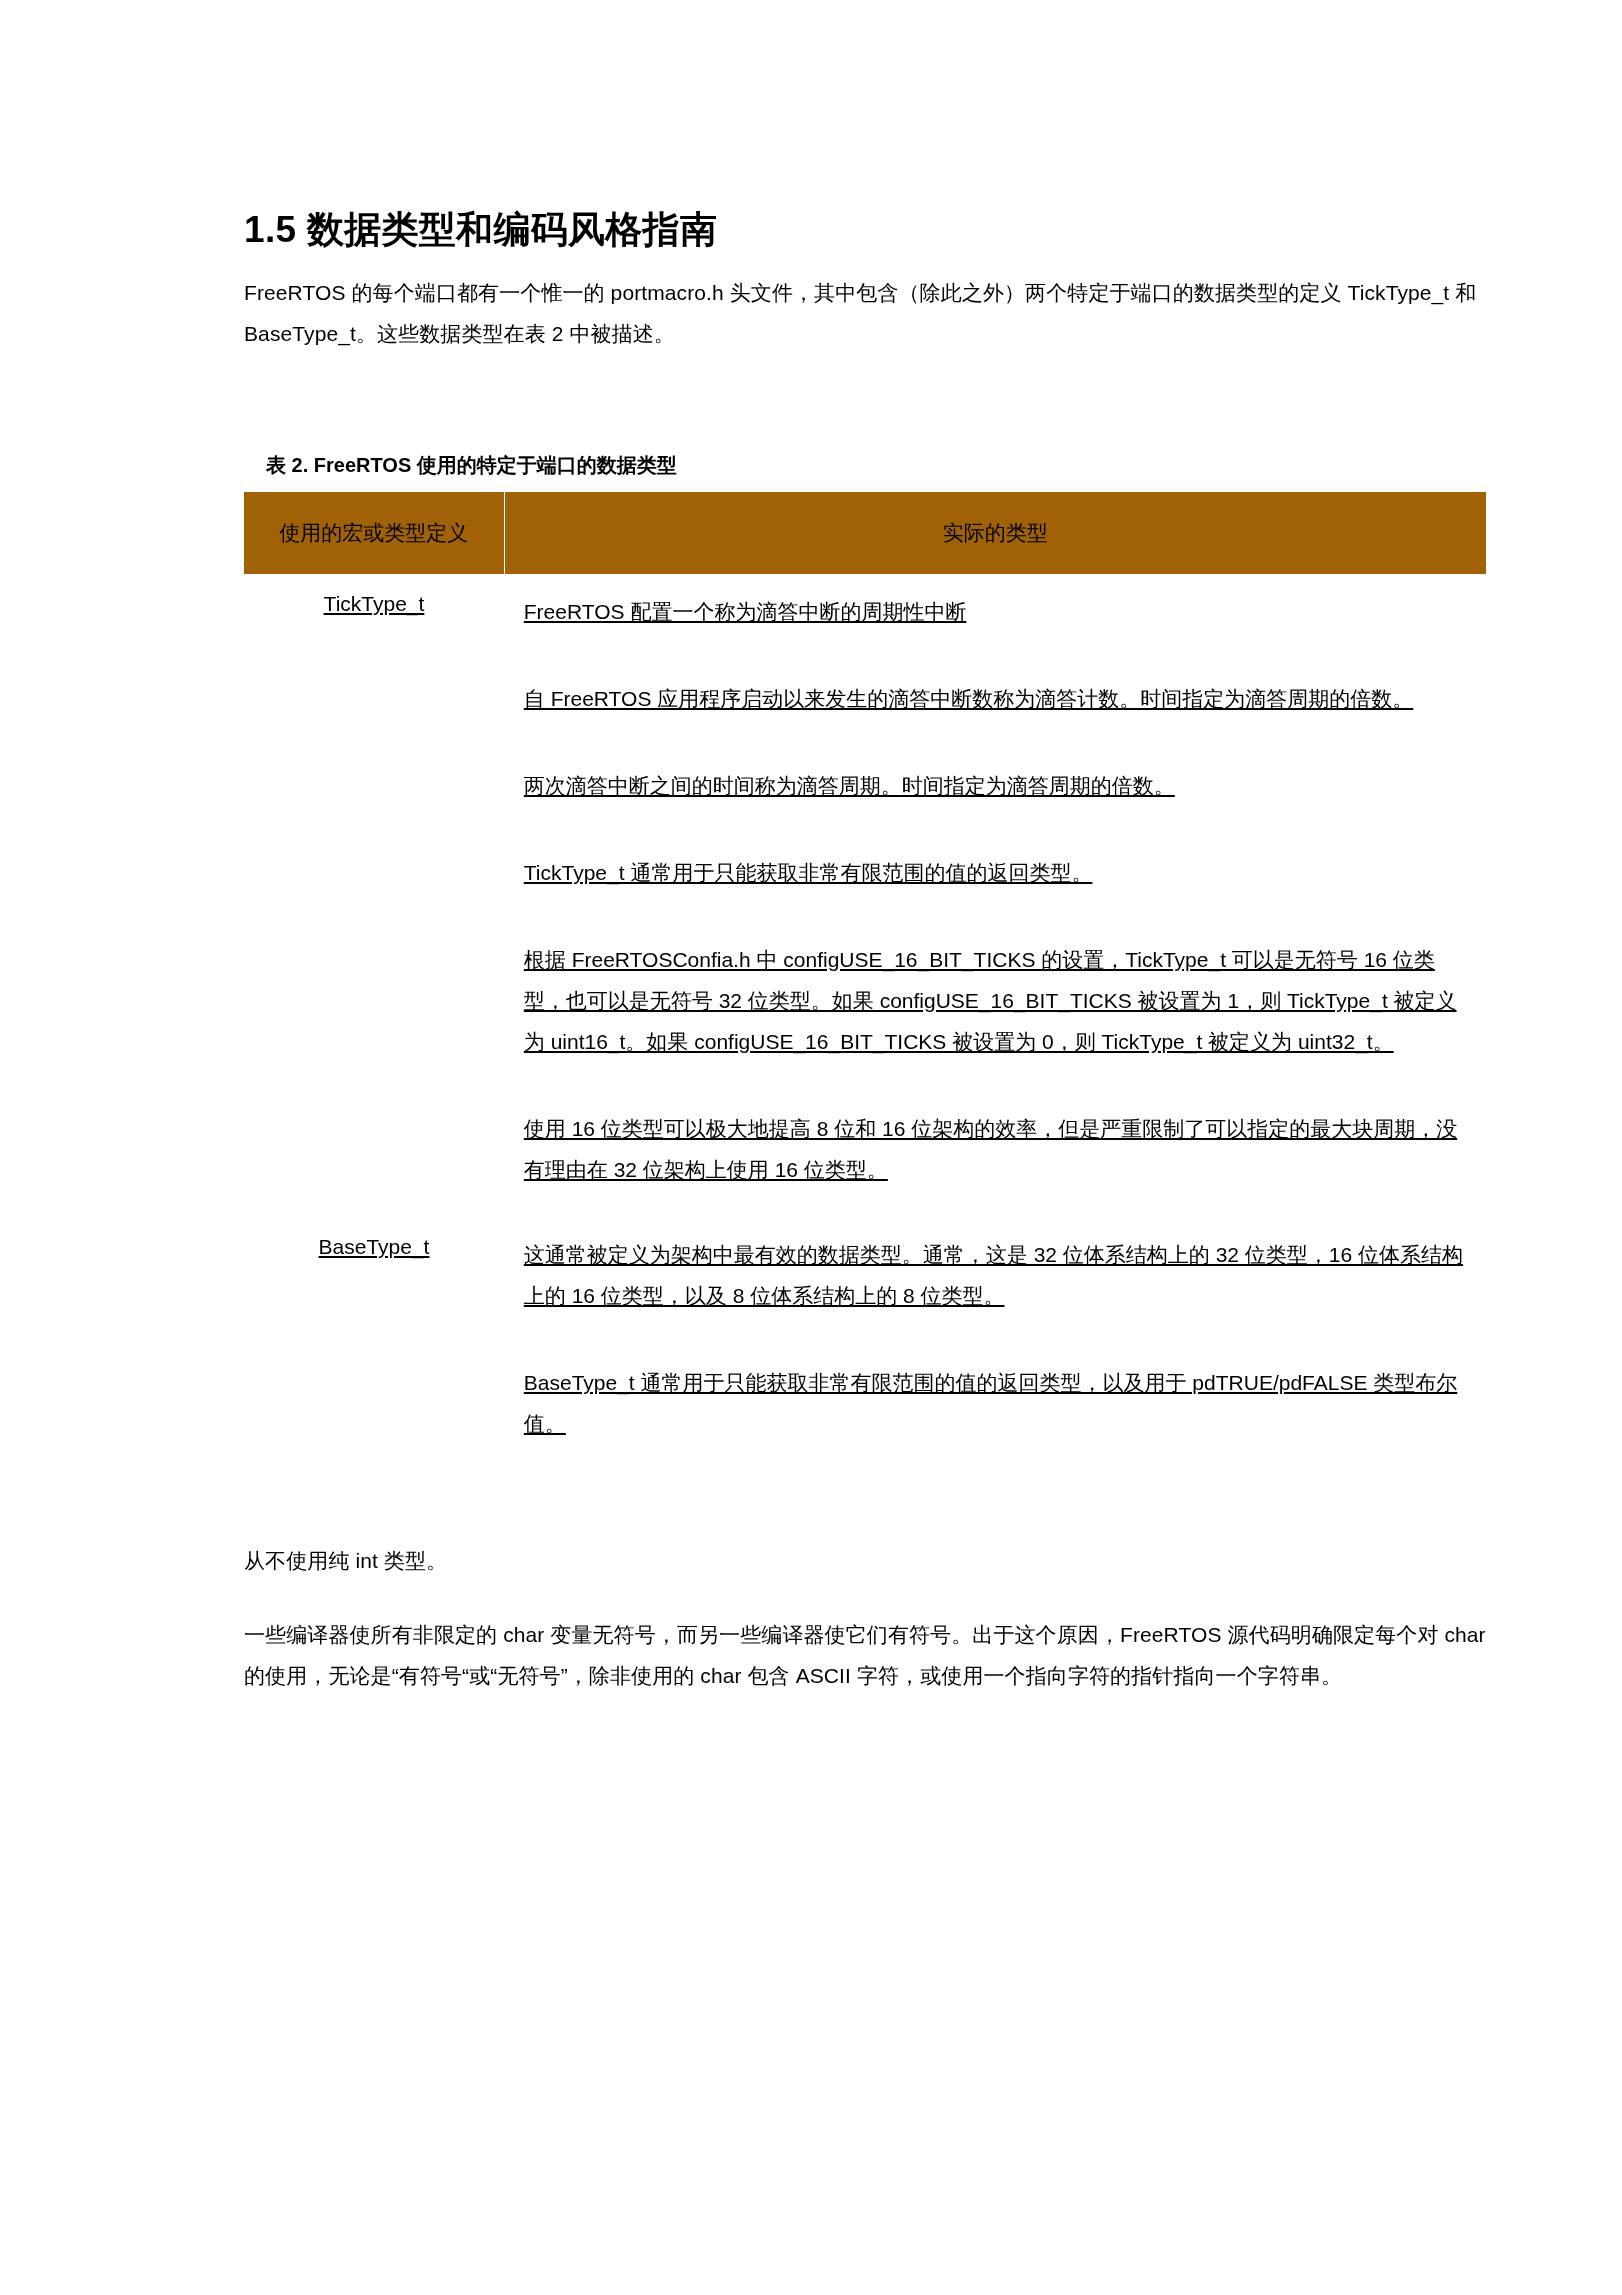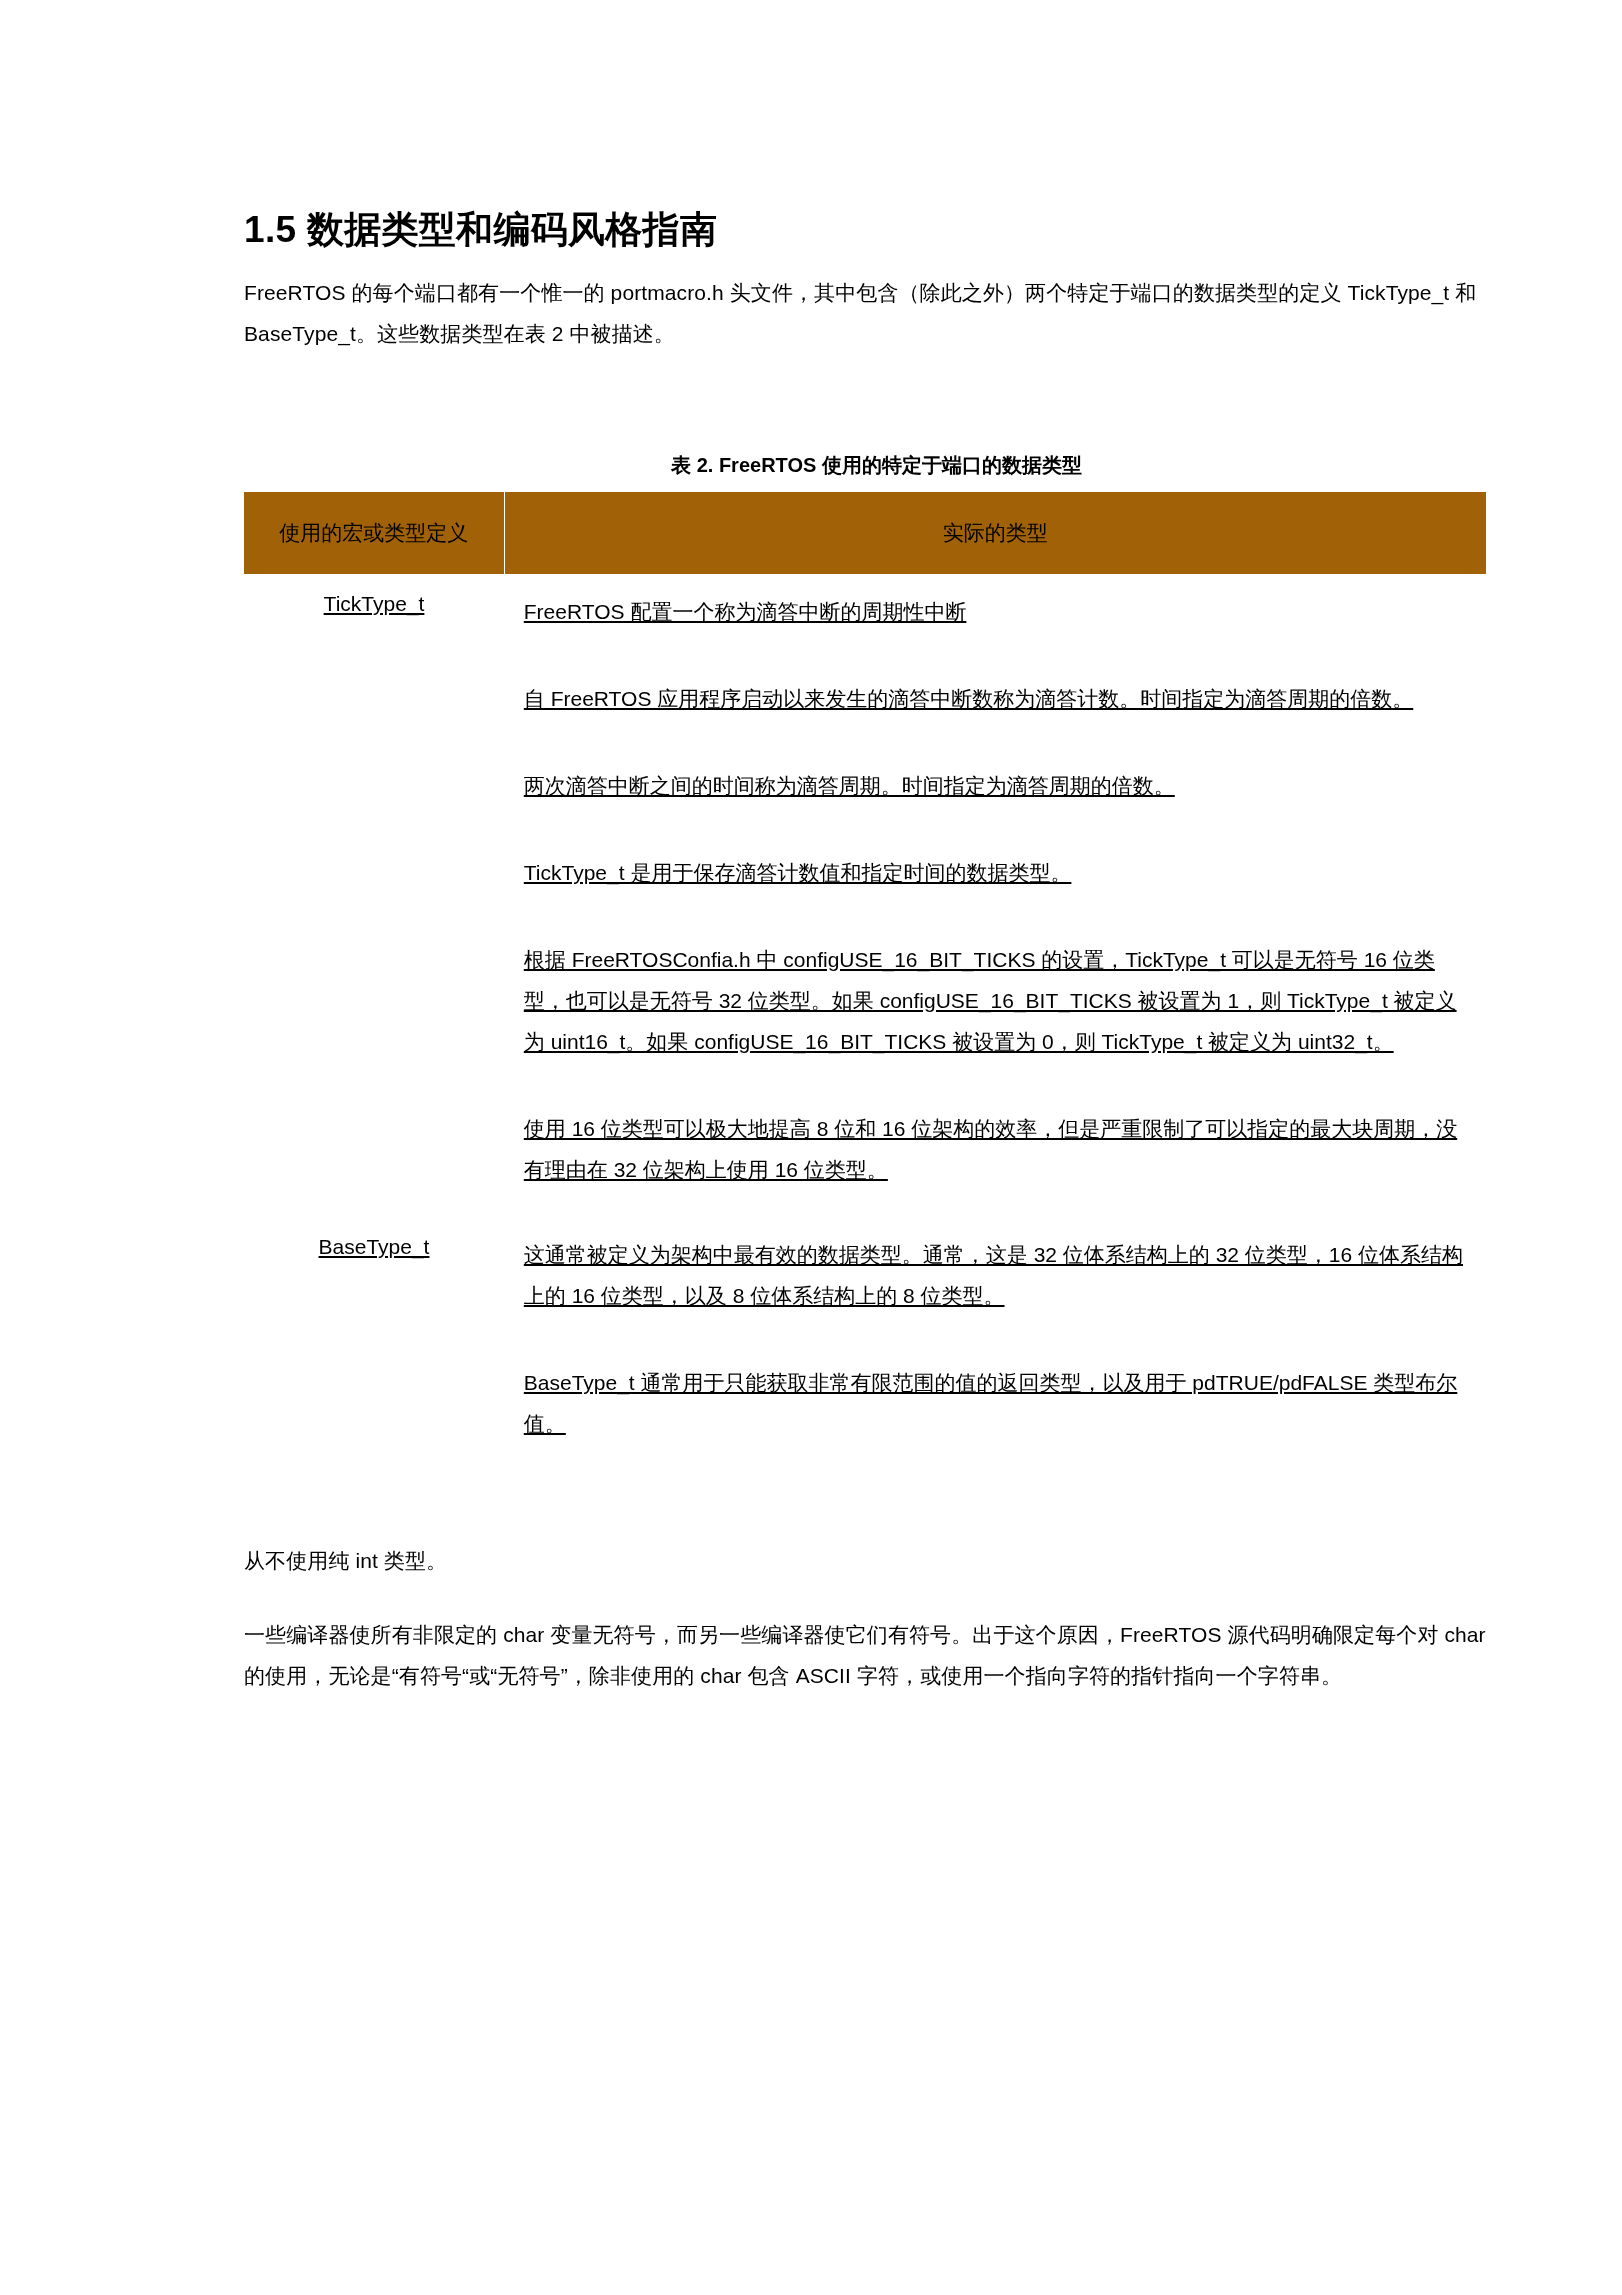--- a/index.html
+++ b/index.html
@@ -56,21 +56,21 @@
     text-align: left;
   }
 
   
   .table-wrap {
     padding-top: 98px;
   }
   .table-caption {
     font-size: 20px;
     font-weight: bold;
-    text-align: center;
+    text-align: left;
     line-height: 1.3;
     margin: 0 0 14.4px 0;
     padding-left: 22px;
   }
   table.data-table {
     border-collapse: collapse;
     width: 1242px;
     table-layout: fixed;
   }
   table.data-table col.c1 { width: 260px; }
@@ -147,21 +147,21 @@
           </tr>
         </thead>
         <tbody>
 
           <tr>
             <td class="term">TickType_t</td>
             <td class="desc">
               <p>FreeRTOS 配置一个称为滴答中断的周期性中断</p>
               <p>自 FreeRTOS 应用程序启动以来发生的滴答中断数称为滴答计数。时间指定为滴答周期的倍数。</p>
               <p>两次滴答中断之间的时间称为滴答周期。时间指定为滴答周期的倍数。</p>
-              <p>TickType_t 是用于保存滴答计数值和指定时间的数据类型。</p>
+              <p>TickType_t 通常用于只能获取非常有限范围的值的返回类型。</p>
               <p>根据 FreeRTOSConfia.h 中 configUSE_16_BIT_TICKS 的设置，TickType_t 可以是无符号 16 位类型，也可以是无符号 32 位类型。如果 configUSE_16_BIT_TICKS 被设置为 1，则 TickType_t 被定义为 uint16_t。如果 configUSE_16_BIT_TICKS 被设置为 0，则 TickType_t 被定义为 uint32_t。</p>
               <p>使用 16 位类型可以极大地提高 8 位和 16 位架构的效率，但是严重限制了可以指定的最大块周期，没有理由在 32 位架构上使用 16 位类型。</p>
             </td>
           </tr>
 
           <tr>
             <td class="term">BaseType_t</td>
             <td class="desc">
               <p>这通常被定义为架构中最有效的数据类型。通常，这是 32 位体系结构上的 32 位类型，16 位体系结构上的 16 位类型，以及 8 位体系结构上的 8 位类型。</p>
               <p>BaseType_t 通常用于只能获取非常有限范围的值的返回类型，以及用于 pdTRUE/pdFALSE 类型布尔值。</p>

